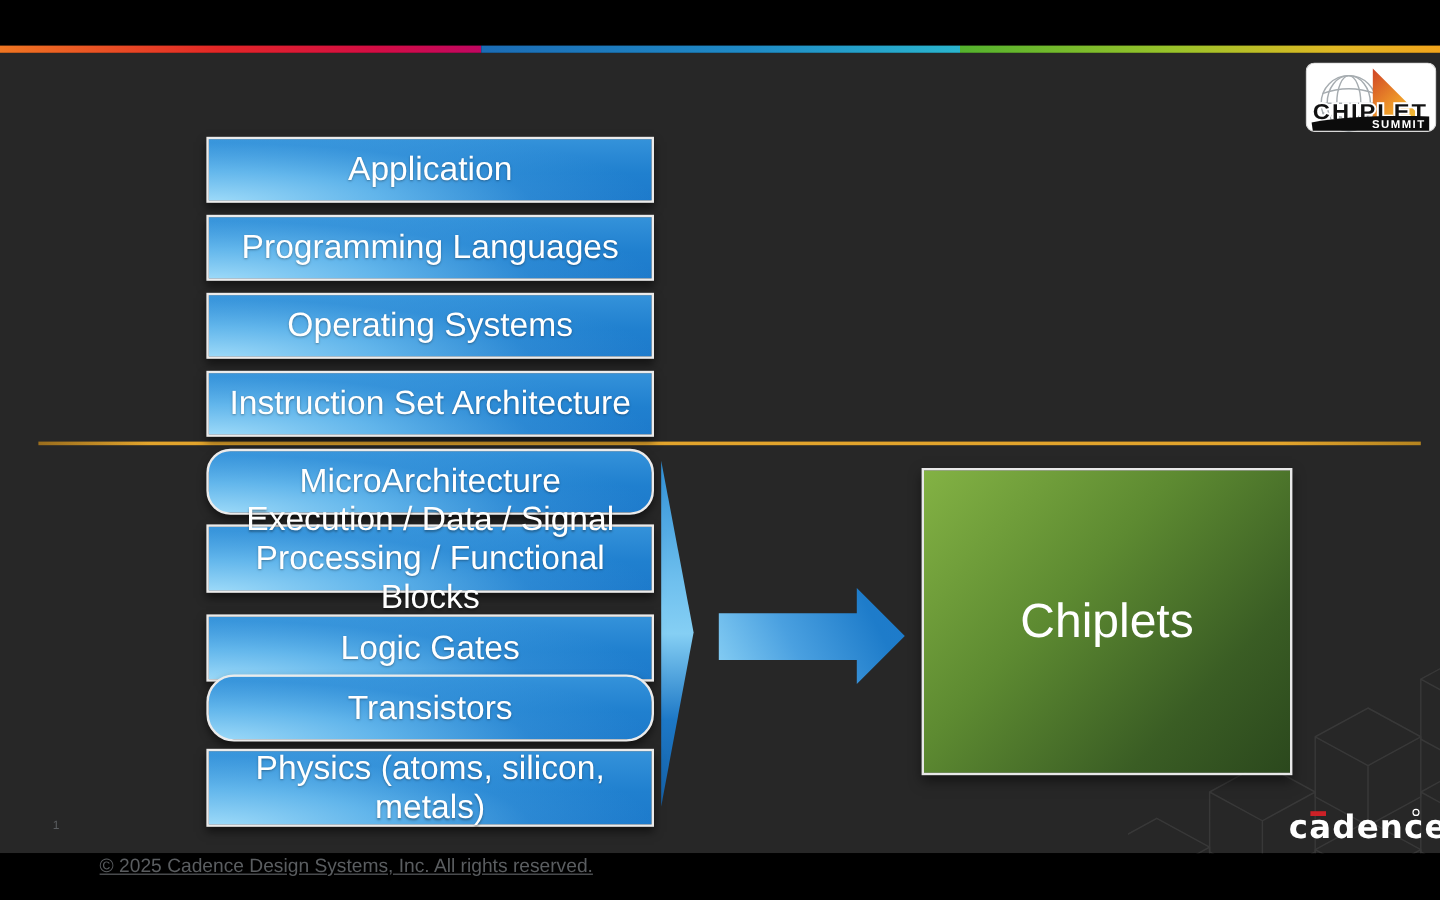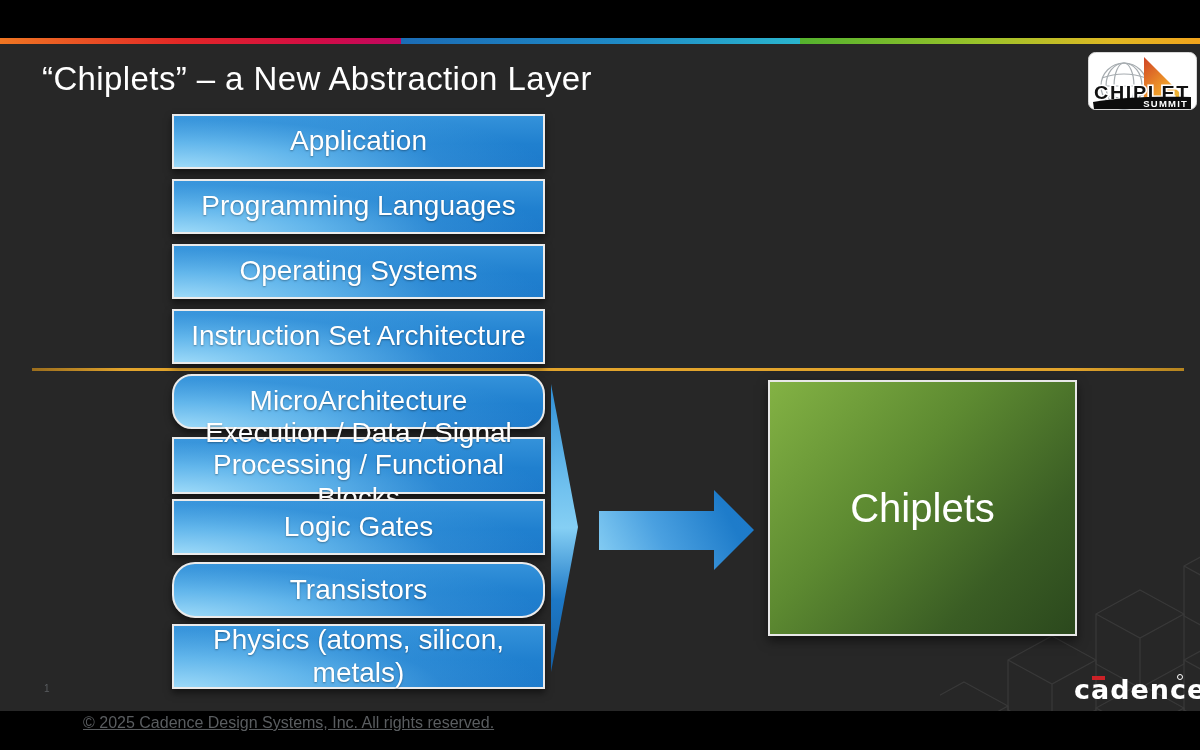--- a/index.html
+++ b/index.html
@@ -17,25 +17,25 @@
   .title{position:absolute;left:42px;top:60px;font-size:33px;color:#fff;letter-spacing:.4px;white-space:nowrap;}
   
   .layer{position:absolute;left:172px;width:373px;height:55px;box-sizing:border-box;
          border:2px solid #ebebeb;z-index:2;display:flex;align-items:center;justify-content:center;
          text-align:center;color:#fff;font-size:28px;line-height:1.15;
          text-shadow:0 1px 2px rgba(0,0,0,.35);box-shadow:0 4px 7px rgba(0,0,0,.5);
          background:
            radial-gradient(140% 190% at 0% 105%, rgba(168,226,252,.95) 0%, rgba(120,200,245,.75) 28%, rgba(70,160,225,.35) 52%, rgba(34,128,205,0) 72%),
            linear-gradient(180deg,#3492da 0%,#2080cf 55%,#1d7acb 100%);}
   .l0{top:114px;} .l1{top:179px;} .l2{top:244px;} .l3{top:309px;} .l4{top:374px;border-radius:20px;}
-  .l5{top:437px;height:57px;} .l6{top:499px;height:56px;} .l7{top:562px;height:56px;border-radius:23px;} .l8{top:624px;height:65px;}
+  .l5{top:437px;height:57px;} .l6{top:512px;height:56px;} .l7{top:562px;height:56px;border-radius:23px;} .l8{top:624px;height:65px;}
   .divider{position:absolute;left:32px;top:368px;width:1152px;height:3px;z-index:1;
            background:linear-gradient(90deg,#9a6d1d 0%,#e2a42c 8%,#e2a42c 90%,#b5841f 100%);}
   .shapes{position:absolute;left:0;top:0;width:1200px;height:750px;z-index:1;pointer-events:none;}
-  .chipletsBox{position:absolute;left:768px;top:380px;width:309px;height:256px;box-sizing:border-box;
+  .chipletsBox{position:absolute;left:768px;top:390px;width:309px;height:256px;box-sizing:border-box;
            border:2px solid #e8e8e8;z-index:2;display:flex;align-items:center;justify-content:center;
            color:#fff;font-size:40px;box-shadow:0 5px 10px rgba(0,0,0,.5);
            background:linear-gradient(133deg,#83b244 0%,#5d8a31 40%,#3a5d24 75%,#2b481d 100%);}
   .pageNum{position:absolute;left:44px;top:683px;font-size:10px;color:#5a5d60;}
   .copyright{position:absolute;left:83px;top:714px;font-size:16px;color:#5a5d60;text-decoration:underline;}
   .summitLogo{position:absolute;left:1088px;top:52px;width:109px;height:58px;}
   .hexPattern{position:absolute;left:940px;top:540px;width:260px;height:171px;}
   .cadenceLogo{position:absolute;left:1074px;top:674px;width:110px;height:32px;z-index:3;}
   .cadenceLogo .word{position:absolute;left:0;top:0;color:#fff;font-size:27px;font-weight:bold;
            letter-spacing:1px;font-family:"DejaVu Sans",sans-serif;}
@@ -50,21 +50,20 @@
   <div class="content-bg"></div>
   <div class="letterbox lb-top"></div>
   <div class="letterbox lb-bottom"></div>
 
   <div class="strip">
     <div class="seg seg1"></div>
     <div class="seg seg2"></div>
     <div class="seg seg3"></div>
   </div>
 
-  <div class="title">“Chiplets” – a New Abstraction Layer</div>
 
   <svg class="summitLogo" viewBox="0 0 109 58">
     <defs>
       <linearGradient id="triGrad" x1="0" y1="0" x2="1" y2="1">
         <stop offset="0%" stop-color="#cf4326"></stop>
         <stop offset="55%" stop-color="#ef9a29"></stop>
         <stop offset="100%" stop-color="#eec83e"></stop>
       </linearGradient>
     </defs>
     <rect x="0.5" y="0.5" width="108" height="57" rx="7" fill="#ffffff" stroke="#d8d8d8"></rect>

